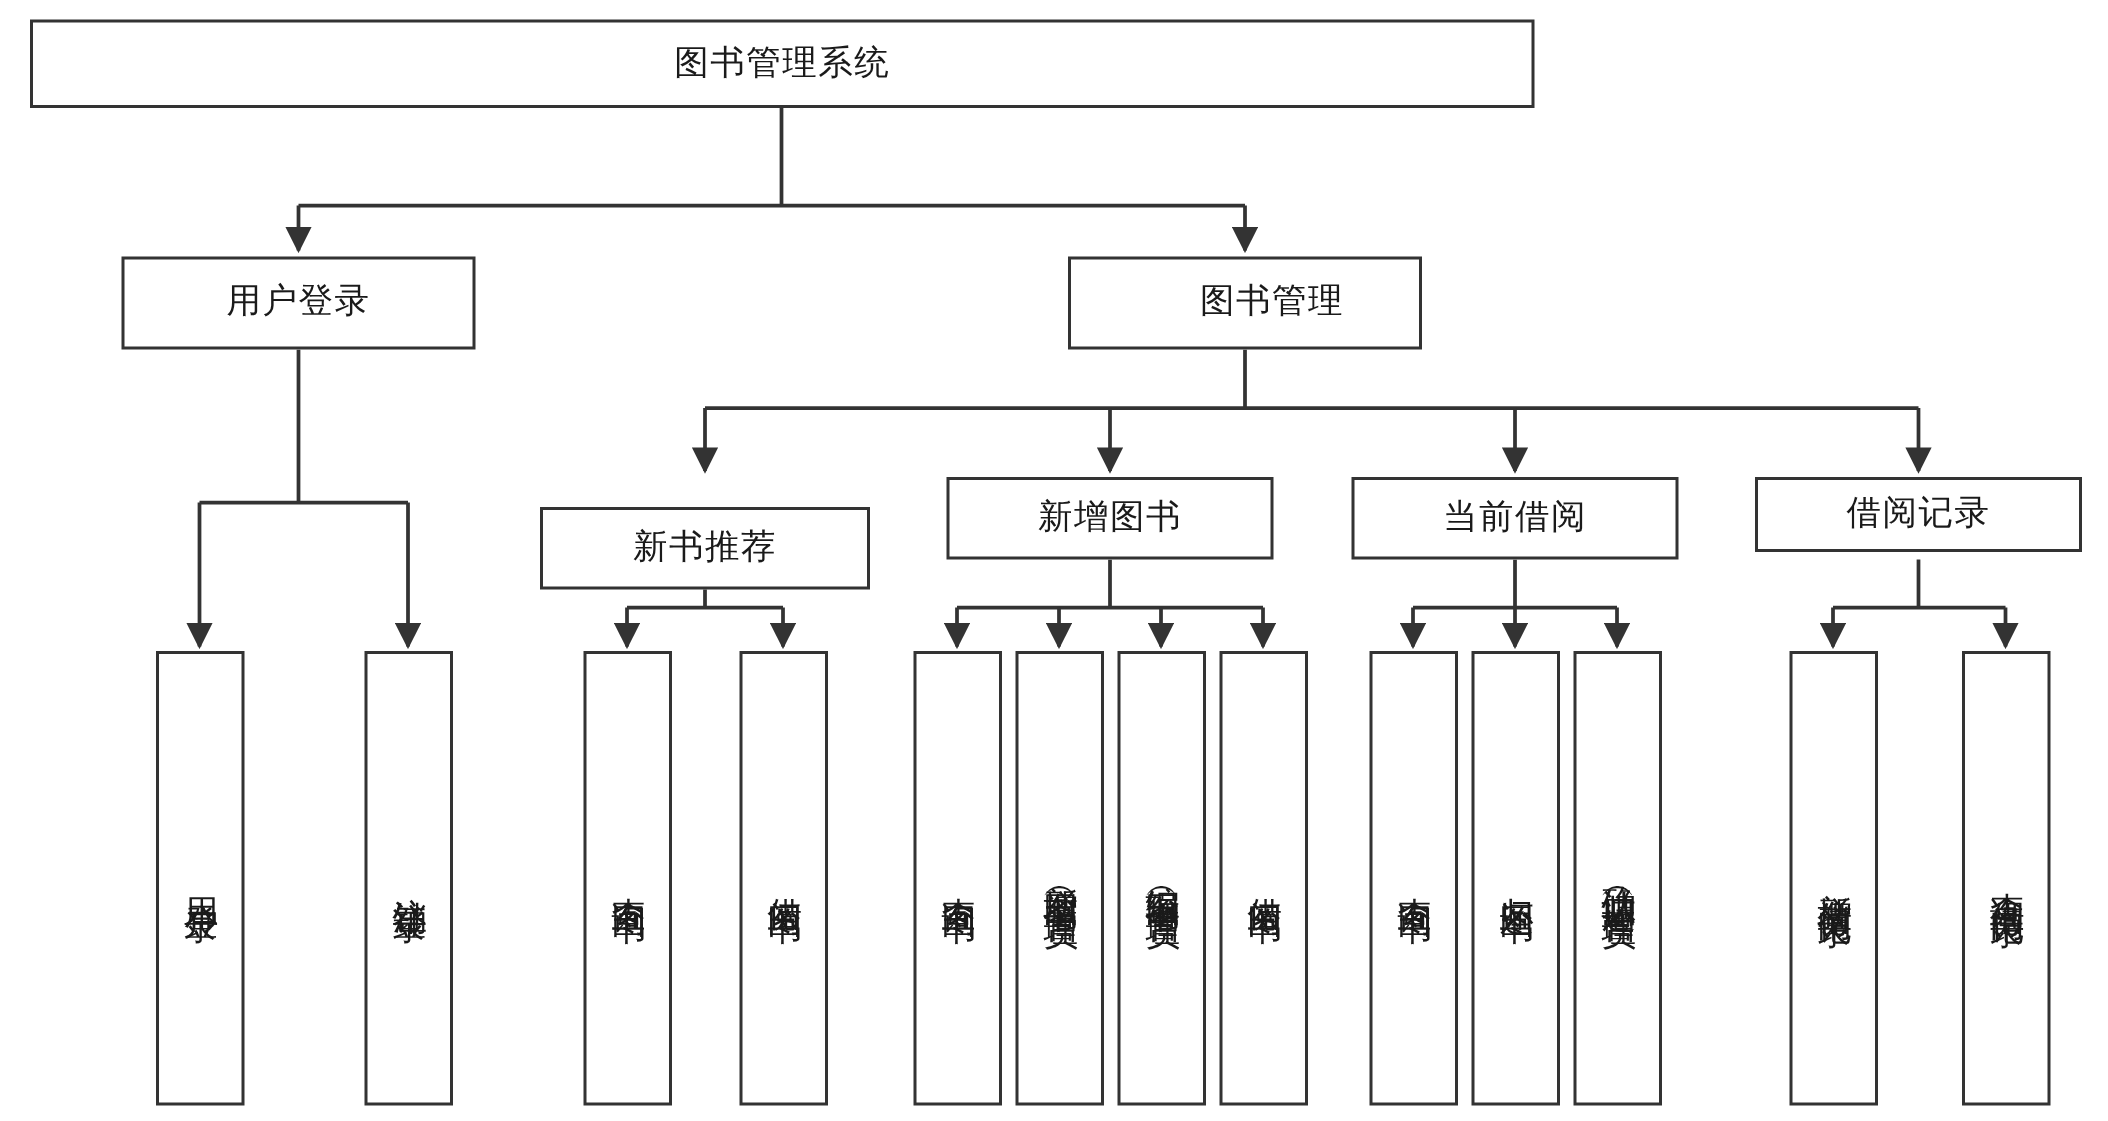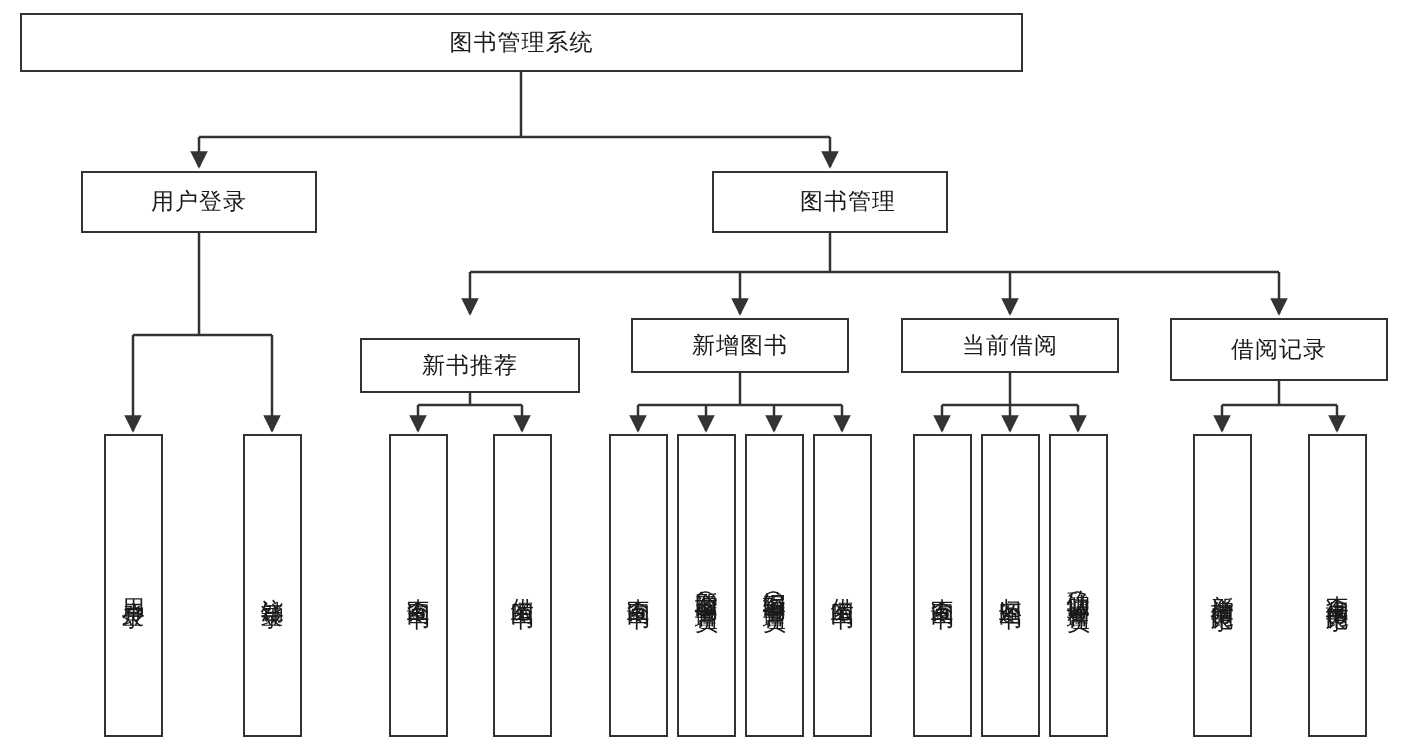--- a/index.html
+++ b/index.html
@@ -134,21 +134,21 @@
 
   <div class="node node-h" style="left:360px; top:318px; width:220px; height:55px;margin-top:20px;">
     <span>新书推荐</span>
   </div>
   <div class="node node-h" style="left:631px; top:318px; width:218px; height:55px;">
     <span>新增图书</span>
   </div>
   <div class="node node-h" style="left:901px; top:318px; width:218px; height:55px;text-align:right;">
     <span>当前借阅</span>
   </div>
-  <div class="node node-h" style="left:1170px; top:318px; width:218px; height:63px;text-align:right;">
+  <div class="node node-h" style="left:1170px; top:318px; width:218px; height:50px;text-align:right;">
     <span>借阅记录</span>
   </div>
 
   <div class="node node-v" style="left:104px; top:434px; width:59px; height:303px;">
     <span class="vlabel">用户登录</span>
   </div>
   <div class="node node-v" style="left:243px; top:434px; width:59px; height:303px;">
     <span class="vlabel">注销登录</span>
   </div>
 

